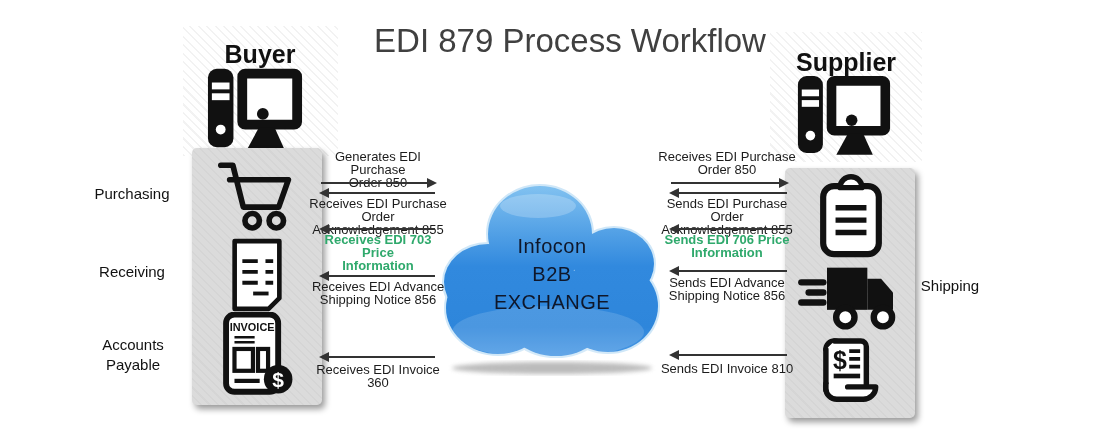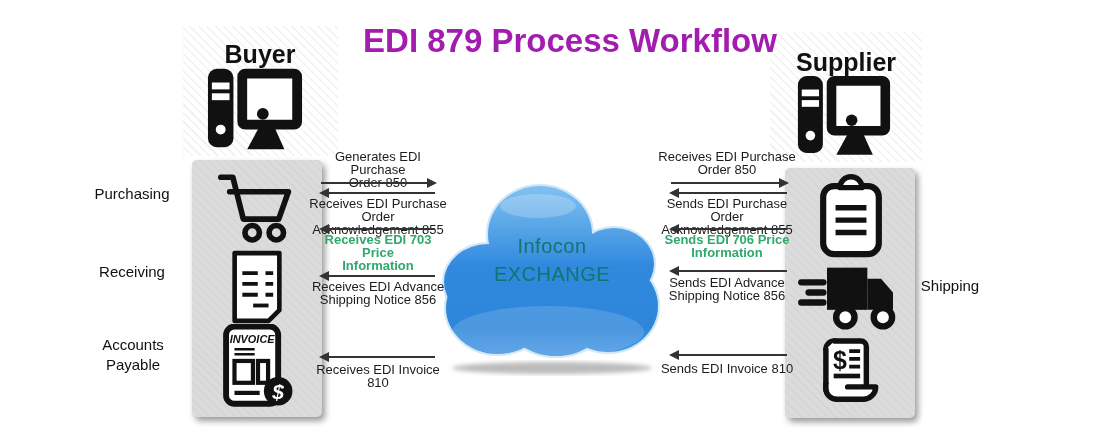--- a/index.html
+++ b/index.html
@@ -4,21 +4,21 @@
 <style>
   * { margin:0; padding:0; box-sizing:border-box; }
   html,body { background:#fff; }
   body { font-family:"Liberation Sans", sans-serif; }
   .canvas { position:relative; width:1100px; height:437px; background:#fff; overflow:hidden; }
 
   .texture { position:absolute;
     background:repeating-linear-gradient(45deg, rgba(130,130,130,.10) 0 1.5px, transparent 1.5px 6px); }
 
   .title { position:absolute; left:300px; top:22px; width:540px; text-align:center;
-    font-size:33px; font-weight:700; color:#a21caf; }
+    font-size:33px; font-weight:400; color:#404040; }
 
   .entity-label { position:absolute; font-size:25px; font-weight:bold; color:#111; text-align:center; }
   .entity-icon { position:absolute; }
 
   .panel { position:absolute; width:130px; background:#dbdbdb; border-radius:5px;
     box-shadow:3px 4px 6px rgba(0,0,0,.40);
     background-image:repeating-linear-gradient(45deg, rgba(120,120,120,.06) 0 1.5px, transparent 1.5px 6px); }
   .p-icon { position:absolute; }
 
   .dept { position:absolute; font-size:15px; color:#111; text-align:center; line-height:1.3; }
@@ -28,21 +28,21 @@
   .flow-label.green { color:#2FA96C; font-weight:bold; }
 
   .arrow { position:absolute; height:0; border-top:2px solid #333; }
   .arrow.head-r::after { content:""; position:absolute; right:-2px; top:-6px; width:0; height:0;
     border:5px solid transparent; border-right:0; border-left:10px solid #333; }
   .arrow.head-l::before { content:""; position:absolute; left:-2px; top:-6px; width:0; height:0;
     border:5px solid transparent; border-left:0; border-right:10px solid #333; }
 
   .cloud-wrap { position:absolute; left:436px; top:180px; width:232px; height:200px; }
   .cloud-text { position:absolute; left:0; right:0; top:52px; text-align:center;
-    color:#0f766e; font-size:20px; line-height:28px; letter-spacing:.5px; }
+    color:#0f172a; font-size:20px; line-height:28px; letter-spacing:.5px; }
 </style>
 </head>
 <body>
 
 <div class="canvas">
 
   <div class="texture" style="left:183px;top:26px;width:155px;height:130px;"></div>
   <div class="texture" style="left:770px;top:32px;width:152px;height:130px;"></div>
 
   <div class="title">EDI 879 Process Workflow</div>
@@ -66,21 +66,21 @@
       <rect x="2" y="4" width="26" height="80" rx="9" fill="#111"></rect>
       <rect x="6" y="18" width="18" height="7" fill="#fff"></rect>
       <rect x="6" y="29" width="18" height="7" fill="#fff"></rect>
       <circle cx="15" cy="66" r="5" fill="#fff"></circle>
       <rect x="37" y="9" width="56" height="52" rx="3" fill="#fff" stroke="#111" stroke-width="10"></rect>
       <circle cx="58" cy="50" r="6" fill="#111"></circle>
       <path d="M54 64 h16 l10 22 h-38 z" fill="#111"></path>
     </svg>
   </div>
 
-  <div class="panel" style="left:192px;top:160px;height:257px;font-style:italic;">
+  <div class="panel" style="left:192px;top:148px;height:257px;">
     <div class="p-icon" style="left:22px;top:10px;">
       <svg width="86" height="74" viewBox="0 0 100 92">
         <g fill="none" stroke="#111" stroke-width="7" stroke-linejoin="round" stroke-linecap="round">
           <path d="M5 9 h15 l13 52 h44 l12 -34 h-73"></path>
           <circle cx="44" cy="78" r="9"></circle>
           <circle cx="74" cy="78" r="9"></circle>
         </g>
       </svg>
     </div>
     <div class="p-icon" style="left:36px;top:90px;">
@@ -183,20 +183,21 @@
         <ellipse cx="52" cy="102" rx="44" ry="38"></ellipse>
         <ellipse cx="62" cy="128" rx="52" ry="46"></ellipse>
         <ellipse cx="120" cy="132" rx="54" ry="44"></ellipse>
         <ellipse cx="172" cy="126" rx="50" ry="46"></ellipse>
       </g>
       <ellipse cx="112" cy="152" rx="96" ry="26" fill="#ffffff" opacity="0.14"></ellipse>
       <ellipse cx="102" cy="26" rx="38" ry="12" fill="#ffffff" opacity="0.22"></ellipse>
     </svg>
     <div class="cloud-text">
       <div>Infocon</div>
+      <div>B2B</div>
       <div>EXCHANGE</div>
     </div>
   </div>
 
   <div class="flow-label" style="left:308px;top:150px;">
     <div>Generates EDI Purchase</div>
     <div>Order 850</div>
   </div>
   <div class="arrow head-r" style="left:321px;top:182px;width:114px;"></div>
   <div class="arrow head-l" style="left:321px;top:192px;width:114px;"></div>
@@ -209,21 +210,21 @@
     <div>Receives EDI 703 Price</div>
     <div>Information</div>
   </div>
   <div class="arrow head-l" style="left:321px;top:275px;width:114px;"></div>
   <div class="flow-label" style="left:308px;top:280px;">
     <div>Receives EDI Advance</div>
     <div>Shipping Notice 856</div>
   </div>
   <div class="arrow head-l" style="left:321px;top:356px;width:114px;"></div>
   <div class="flow-label" style="left:308px;top:363px;">
-    <div>Receives EDI Invoice 810</div>
+    <div>Receives EDI Invoice 360</div>
   </div>
 
   <div class="flow-label" style="left:657px;top:150px;">
     <div>Receives EDI Purchase</div>
     <div>Order 850</div>
   </div>
   <div class="arrow head-r" style="left:671px;top:182px;width:116px;"></div>
   <div class="arrow head-l" style="left:671px;top:192px;width:116px;"></div>
   <div class="flow-label" style="left:657px;top:197px;">
     <div>Sends EDI Purchase Order</div>

